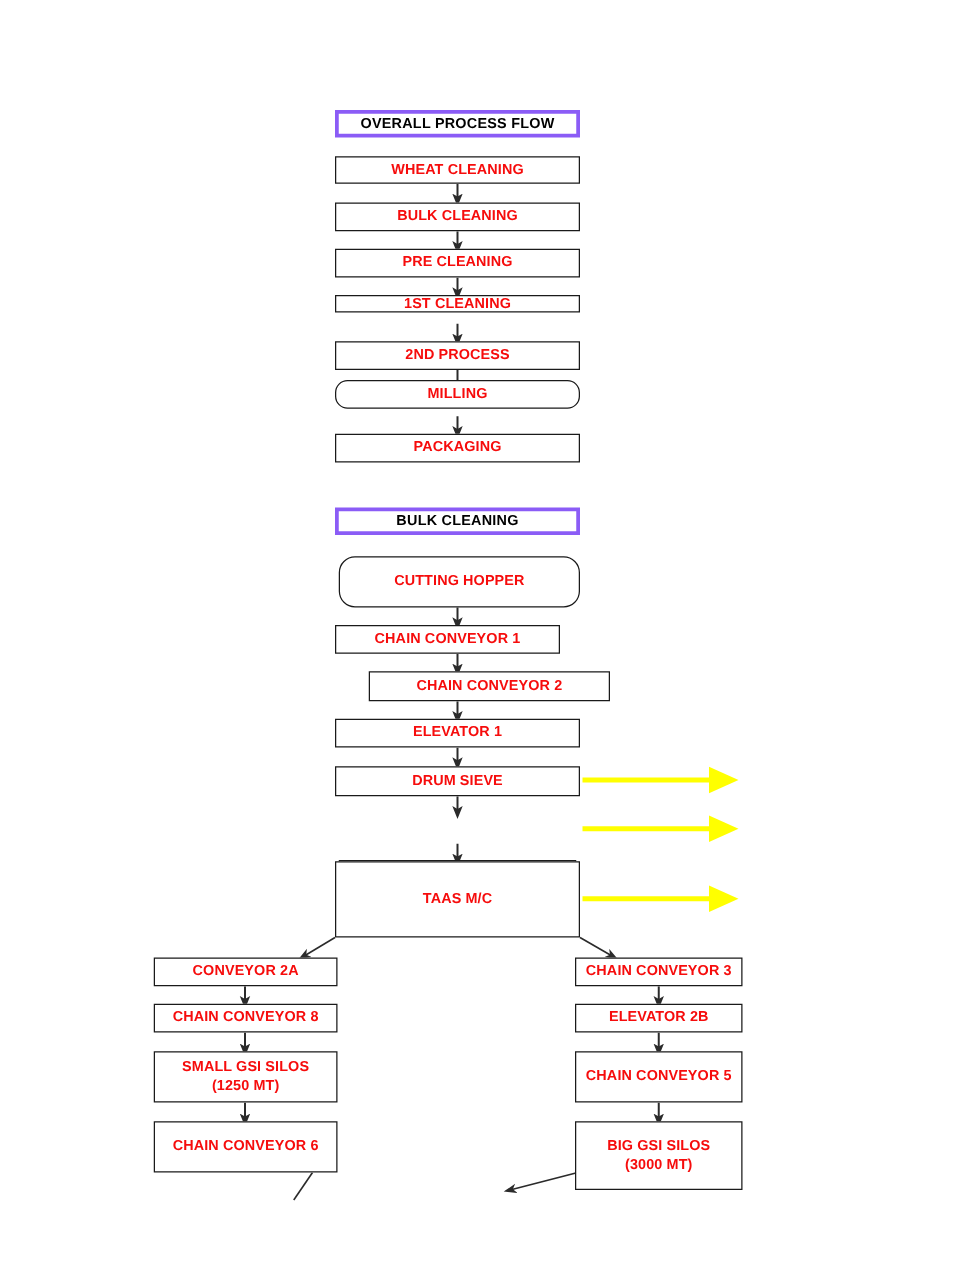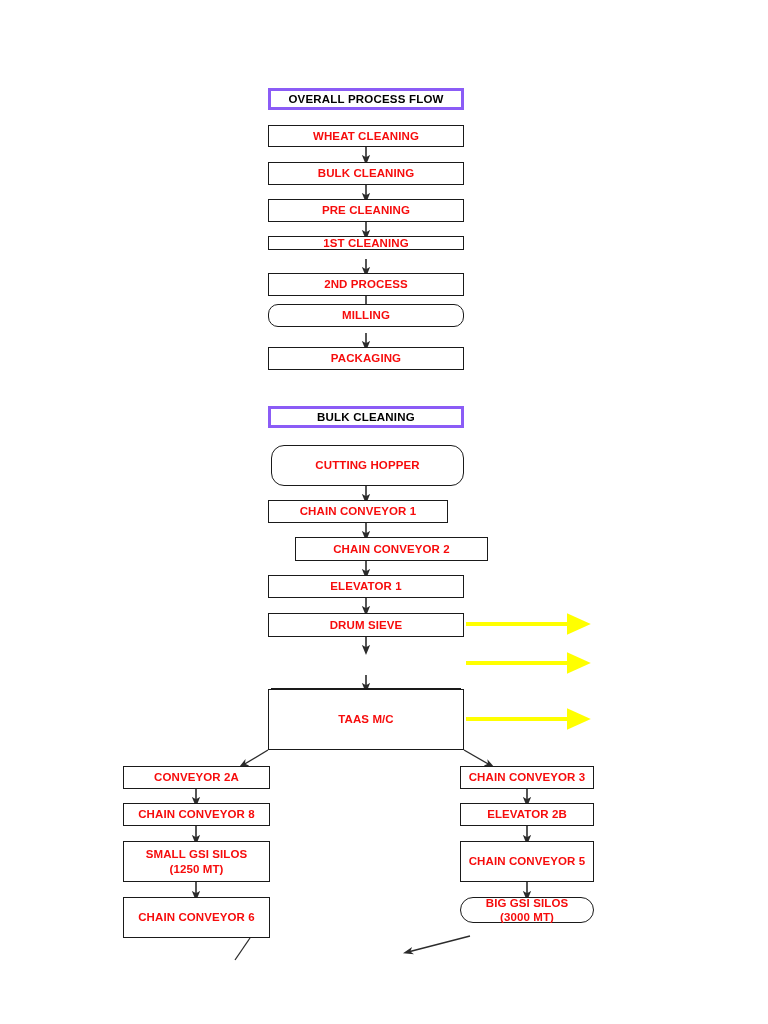--- a/index.html
+++ b/index.html
@@ -165,16 +165,16 @@
 (1250 MT)</div>
 
   <div class="proc-box" style="left:123px; top:897px; width:147px; height:41px;">CHAIN CONVEYOR 6</div>
 
   <div class="proc-box" style="left:460px; top:766px; width:134px; height:23px;">CHAIN CONVEYOR 3</div>
 
   <div class="proc-box" style="left:460px; top:803px; width:134px; height:23px;">ELEVATOR 2B</div>
 
   <div class="proc-box" style="left:460px; top:841px; width:134px; height:41px;">CHAIN CONVEYOR 5</div>
 
-  <div class="proc-box" style="left:460px; top:897px; width:134px; height:26px;border-radius:13px;">BIG GSI SILOS
+  <div class="proc-box" style="left:460px; top:897px; width:134px; height:55px;">BIG GSI SILOS
 (3000 MT)</div>
 
 </div>
 
 </body></html>

